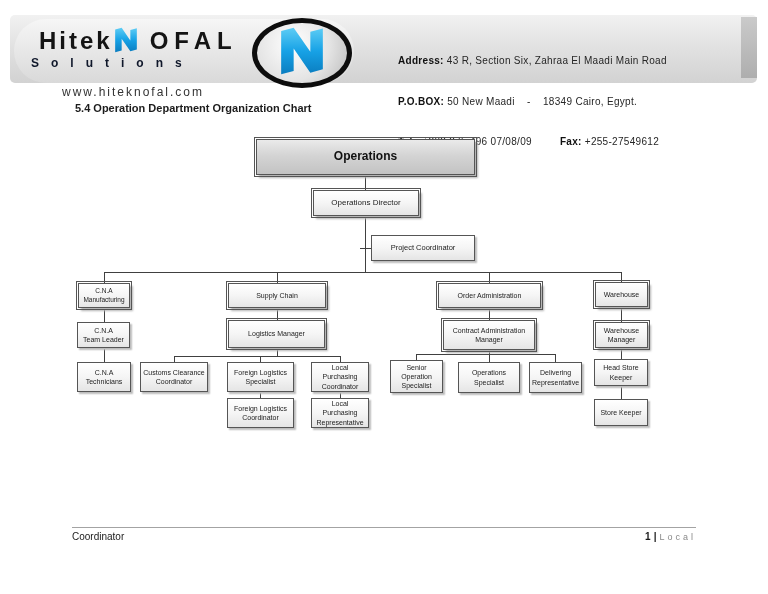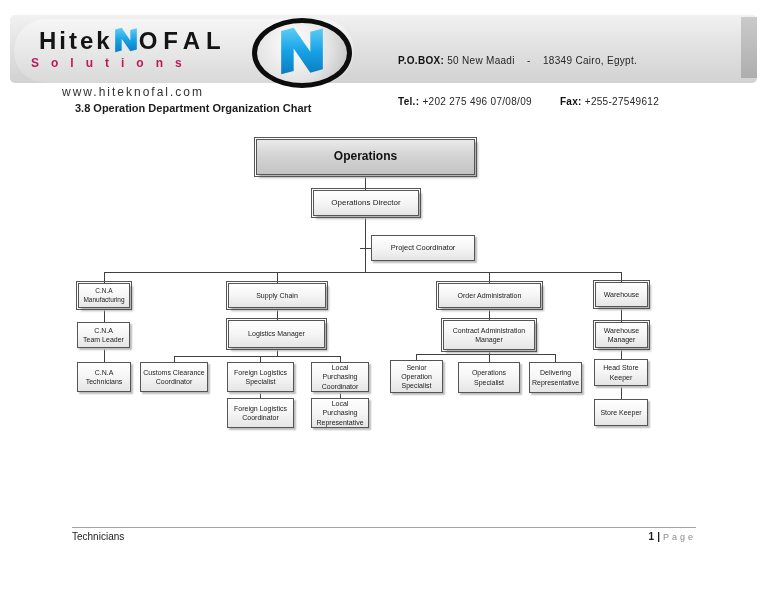--- a/index.html
+++ b/index.html
@@ -8,24 +8,24 @@
 
   
   .header-bar{position:absolute;left:10px;top:15px;width:747px;height:68px;border-radius:5px;
               background:linear-gradient(180deg,#f1f1f1 0%,#e2e2e2 45%,#d2d2d2 100%);}
   .header-strip{position:absolute;left:741px;top:17px;width:16px;height:61px;
                 background:linear-gradient(180deg,#cacaca,#aeaeae);}
   .logo-pill{position:absolute;left:14px;top:19px;width:340px;height:64px;border-radius:32px;
              background:linear-gradient(180deg,#f6f6f6,#d9d9d9);}
   .brand-row{position:absolute;left:39px;top:27px;display:flex;align-items:flex-start;height:30px;}
   .brand-pre{font-size:24px;font-weight:bold;letter-spacing:3px;color:#141414;}
-  .brand-post{font-size:24px;font-weight:bold;letter-spacing:6px;color:#141414;margin-left:1px;}
+  .brand-post{font-size:24px;font-weight:bold;letter-spacing:6px;color:#141414;margin-left:12px;}
   .brand-n{margin:0 1px 2px 2px;}
   .brand-sub{position:absolute;left:31px;top:56px;font-size:12px;font-weight:bold;
-             letter-spacing:12px;color:#be185d;}
+             letter-spacing:12px;color:#0f172a;}
   .brand-web{position:absolute;left:62px;top:85px;font-size:12px;letter-spacing:2px;color:#333;}
   .logo-circle{position:absolute;left:252px;top:18px;width:100px;height:70px;border-radius:50%;
                border:5px solid #0d0d0d;box-sizing:border-box;
                background:radial-gradient(circle at 40% 35%,#ffffff 0%,#e4e4e4 55%,#b9b9b9 100%);
                display:flex;align-items:center;justify-content:center;}
   .contact{position:absolute;left:398px;top:27px;font-size:10px;line-height:13.5px;
            letter-spacing:.3px;color:#262626;white-space:pre;}
   .contact b{color:#111;}
   .contact .gap{display:inline-block;width:28px;}
 
@@ -89,25 +89,26 @@
               <stop offset=".5" stop-color="#17a2e6"></stop>
               <stop offset="1" stop-color="#0a7dc0"></stop>
         </linearGradient>
           </defs>
         <path d="M0,12 L30,4 L70,62 L70,14 L100,6 L100,104 L70,112 L30,54 L30,108 L0,116 Z" fill="url(#ng2)"></path>
       </svg>
     </span>
   </div>
 
   <div class="contact">
+    <div><b>Address:</b> <span>43 R, Section Six, Zahraa El Maadi Main Road</span></div>
     <div><b>P.O.BOX:</b> <span>50 New Maadi    -    18349 Cairo, Egypt.</span></div>
     <div><b>Tel.:</b> <span>+202 275 496 07/08/09</span><span class="gap"></span><b>Fax:</b> <span>+255-27549612</span></div>
   </div>
 
-  <div class="section-title">3.8 Operation Department Organization Chart</div>
+  <div class="section-title">5.4 Operation Department Organization Chart</div>
 
   <div class="chart">
       <div class="conn" style="left: 365px; top: 175px; width: 1px; height: 15px;"></div>
       <div class="conn" style="left: 365px; top: 216px; width: 1px; height: 56px;"></div>
       <div class="conn" style="left: 360px; top: 248px; width: 11px; height: 1px;"></div>
       <div class="conn" style="left: 104px; top: 272px; width: 518px; height: 1px;"></div>
       <div class="conn" style="left: 104px; top: 272px; width: 1px; height: 11px;"></div>
       <div class="conn" style="left: 277px; top: 272px; width: 1px; height: 11px;"></div>
       <div class="conn" style="left: 489px; top: 272px; width: 1px; height: 11px;"></div>
       <div class="conn" style="left: 621px; top: 272px; width: 1px; height: 10px;"></div>
@@ -207,18 +208,18 @@
       <div class="node" style="left: 311px; top: 398px; width: 58px; height: 30px;">
         <span>Local Purchasing
 Representative</span>
       </div>
       <div class="node" style="left: 594px; top: 399px; width: 54px; height: 27px;">
         <span>Store Keeper</span>
       </div>
     </div>
 
   <div class="footer-line"></div>
-  <div class="footer-left">Technicians</div>
+  <div class="footer-left">Coordinator</div>
   <div class="footer-right">
-    <span class="num">1</span><span class="sep">|</span><span class="pw">Page</span>
+    <span class="num">1</span><span class="sep">|</span><span class="pw">Local</span>
   </div>
 
 </div>
 
 </body></html>

